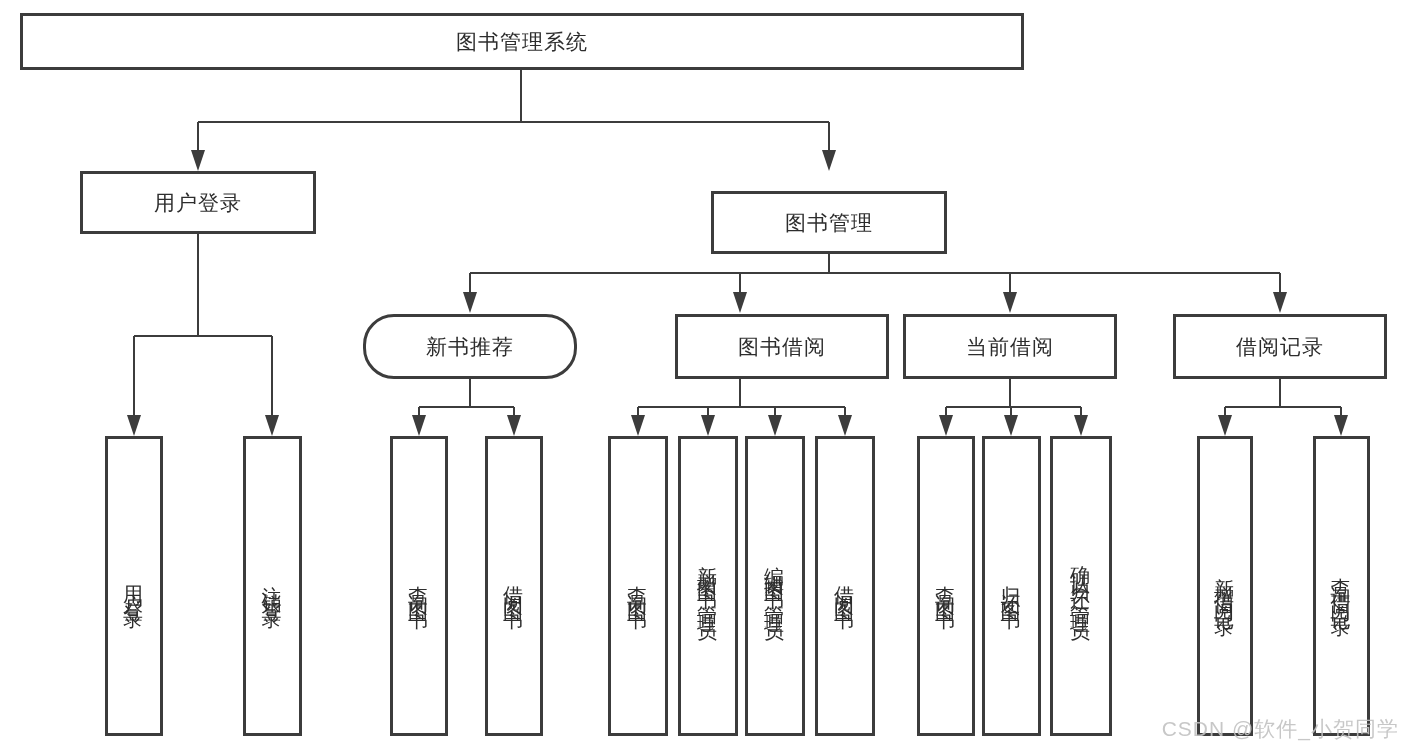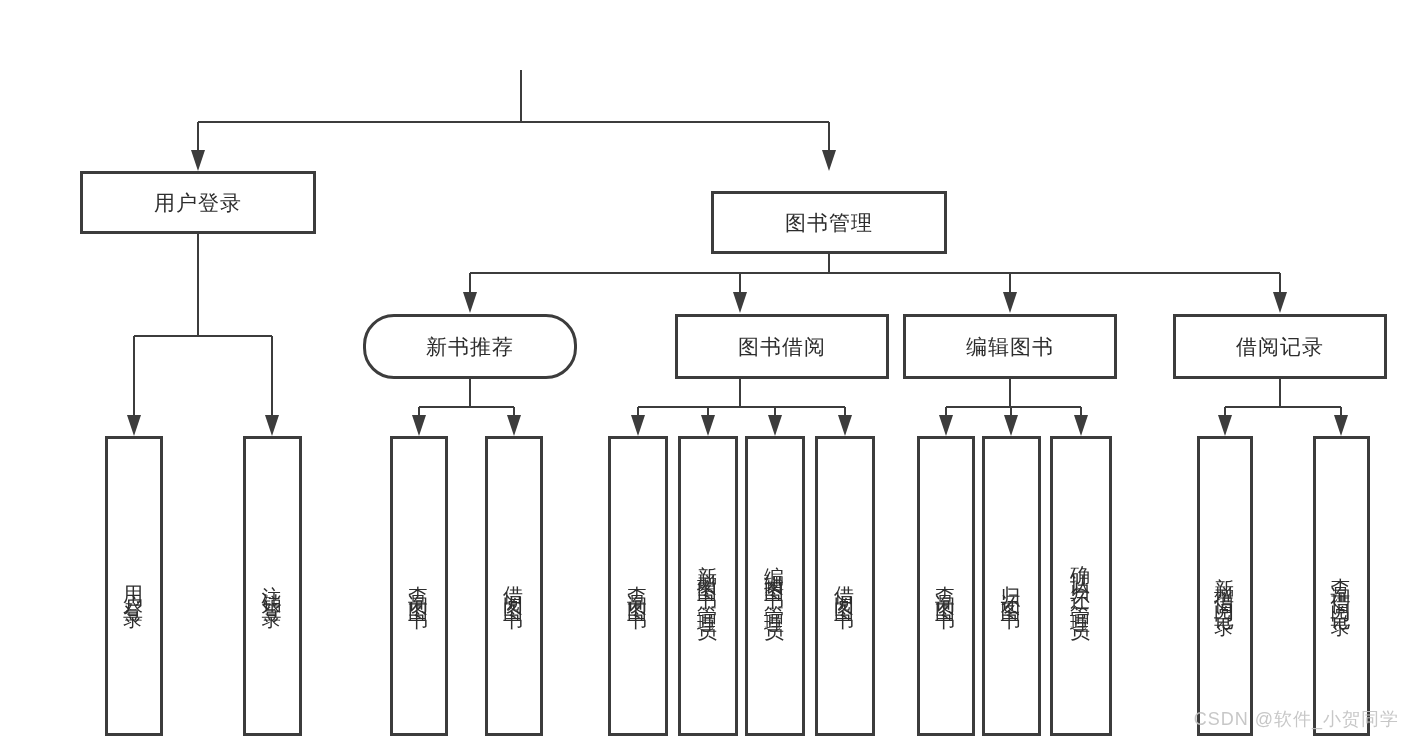--- a/index.html
+++ b/index.html
@@ -41,22 +41,22 @@
   .vtext{
     writing-mode:vertical-rl;
     text-orientation:mixed;
     font-size:20px;
     letter-spacing:8px;
     color:var(--text);
     white-space:nowrap;
   }
   .watermark{
     position:absolute;
-    right:6px;bottom:16px;
-    font-size:18px;
+    right:6px;bottom:4px;
+    font-size:21px;
     letter-spacing:1px;
     color:var(--watermark-color);
     opacity:0.9;
     z-index:5;
     margin-top:27px;
   }
 </style>
 </head>
 <body>
 
@@ -91,27 +91,28 @@
     <path class="wire" d="M1010 379 V407 M946 407 H1081 M946 407 V415 M1011 407 V415 M1081 407 V415"></path>
     <polygon class="ah" points="939,415 953,415 946,436"></polygon>
     <polygon class="ah" points="1004,415 1018,415 1011,436"></polygon>
     <polygon class="ah" points="1074,415 1088,415 1081,436"></polygon>
 
     <path class="wire" d="M1280 379 V407 M1225 407 H1341 M1225 407 V415 M1341 407 V415"></path>
     <polygon class="ah" points="1218,415 1232,415 1225,436"></polygon>
     <polygon class="ah" points="1334,415 1348,415 1341,436"></polygon>
   </svg>
 
+  <div class="node" style="left:20px;top:13px;width:1004px;height:57px;">图书管理系统</div>
 
   <div class="node" style="left:80px;top:171px;width:236px;height:63px;">用户登录</div>
   <div class="node" style="left:711px;top:171px;width:236px;height:63px;margin-top:20px;">图书管理</div>
 
   <div class="node" style="left:363px;top:314px;width:214px;height:65px;border-radius:31px;">新书推荐</div>
   <div class="node" style="left:633px;top:314px;width:214px;height:65px;margin-left:42px;">图书借阅</div>
-  <div class="node" style="left:903px;top:314px;width:214px;height:65px;">编辑图书</div>
+  <div class="node" style="left:903px;top:314px;width:214px;height:65px;">当前借阅</div>
   <div class="node" style="left:1173px;top:314px;width:214px;height:65px;">借阅记录</div>
 
   <div class="leaf" style="left:105px;width:58px;">
     <span class="vtext">用户登录</span>
   </div>
   <div class="leaf" style="left:243px;width:59px;">
     <span class="vtext">注销登录</span>
   </div>
 
   <div class="leaf" style="left:390px;width:58px;">

